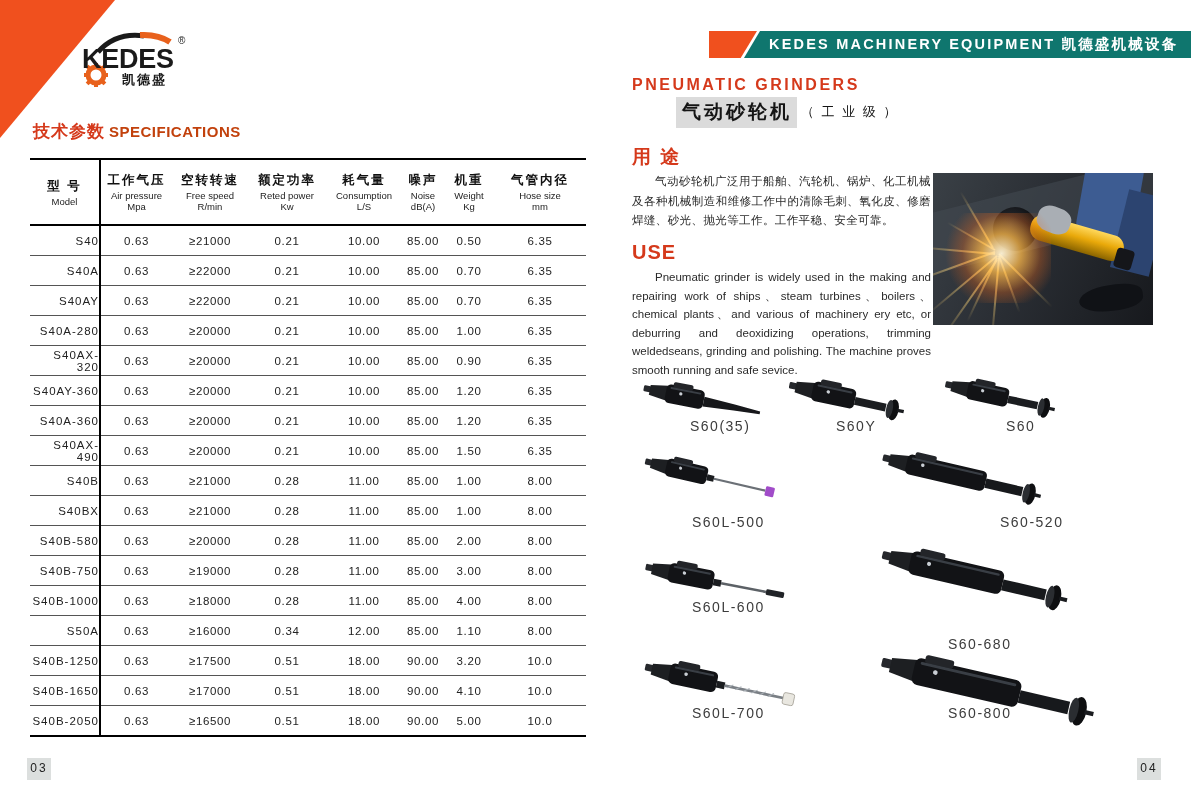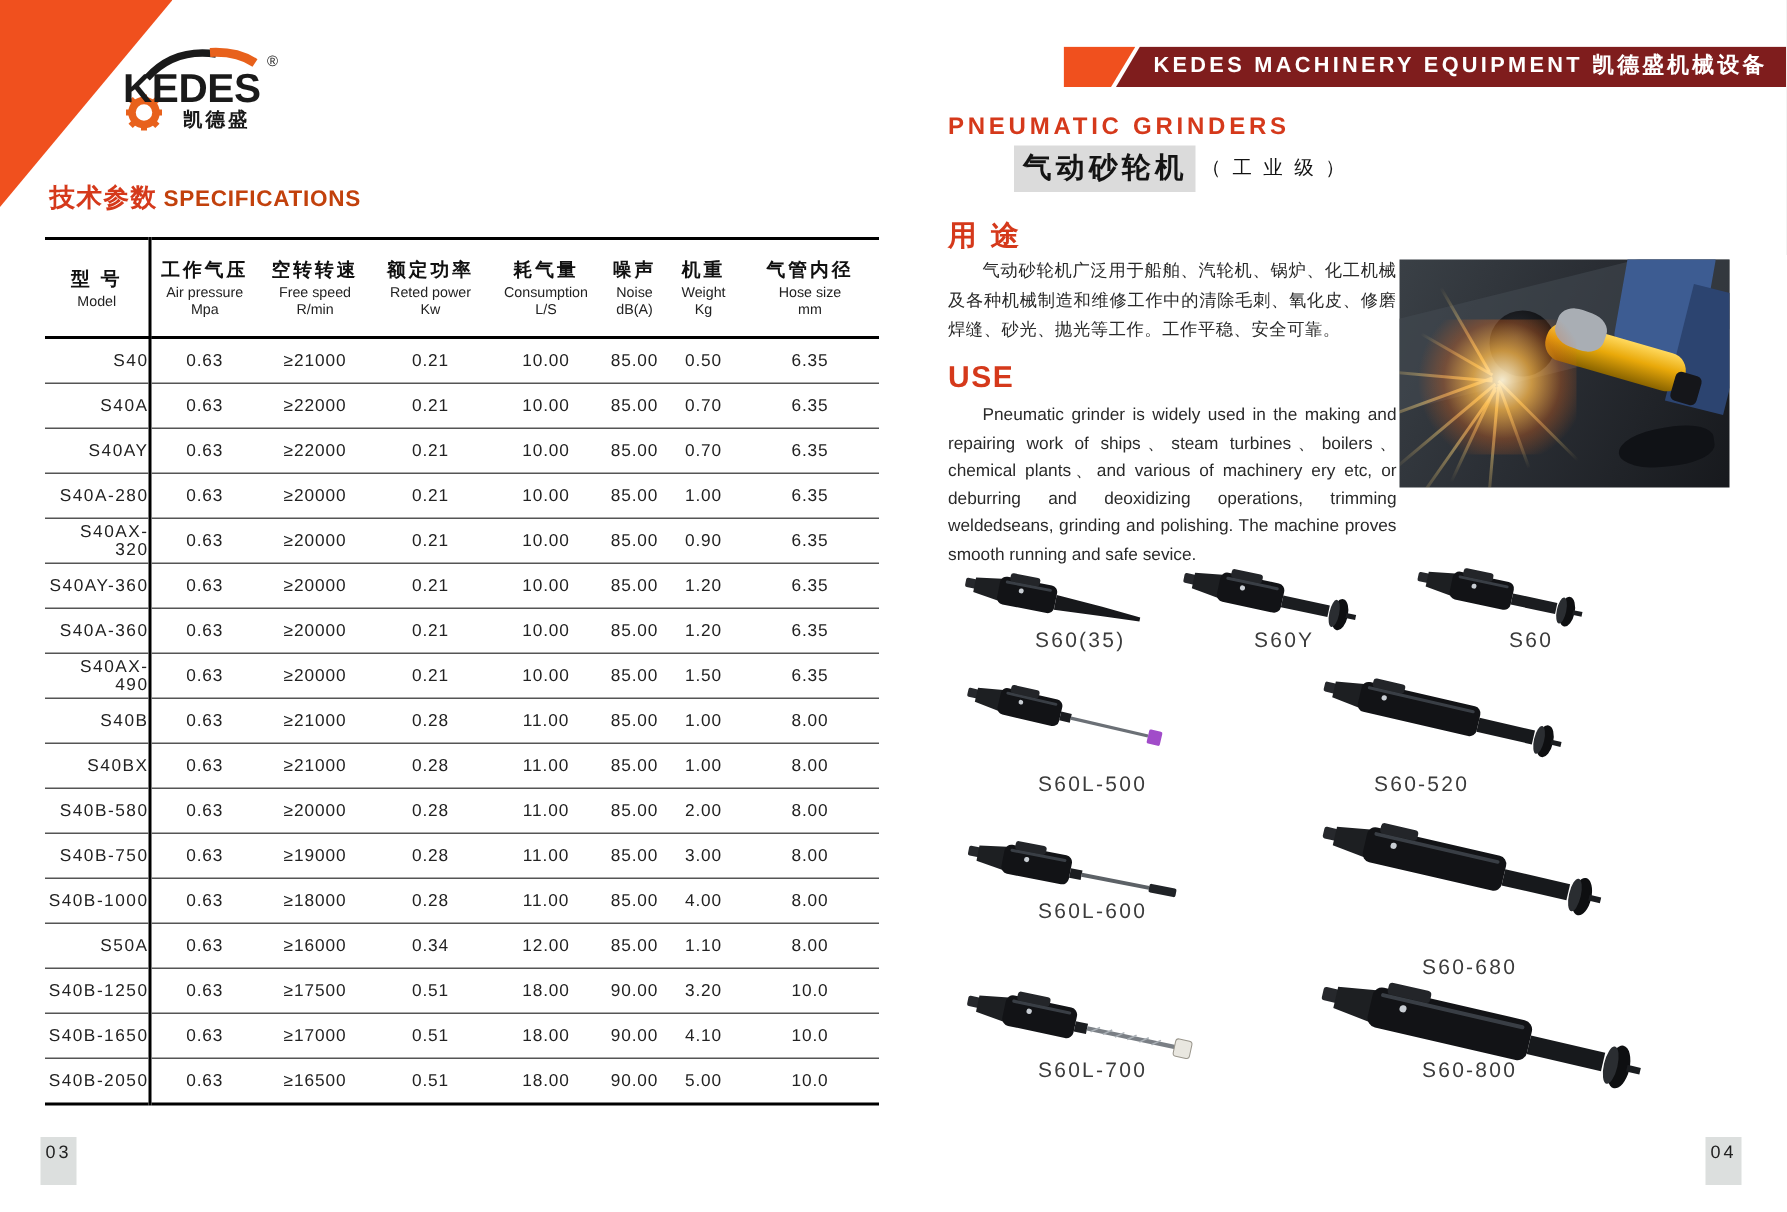--- a/index.html
+++ b/index.html
@@ -11,21 +11,21 @@
               clip-path:polygon(0 0,100% 0,0 100%);}
 
   
   .logo{position:absolute;left:78px;top:30px;width:120px;height:58px;}
   .logo svg{display:block;}
 
   
   .banner{position:absolute;left:705px;top:31px;right:0;height:27px;}
   .banner .orange{position:absolute;left:4px;top:0;width:48px;height:27px;background:#F0501E;
                   clip-path:polygon(0 0,100% 0,66% 100%,0 100%);}
-  .banner .gray{position:absolute;left:34px;top:0;right:0;height:27px;background:#7f1d1d;
+  .banner .gray{position:absolute;left:34px;top:0;right:0;height:27px;background:#0f766e;
                 clip-path:polygon(21px 0,100% 0,100% 100%,5px 100%);}
   .banner .gray span{display:block;padding-left:30px;line-height:27px;color:#fff;
                      font-weight:bold;font-size:14.5px;letter-spacing:2.2px;white-space:nowrap;}
 
   
   .spec-heading{position:absolute;left:33px;top:120px;white-space:nowrap;}
   .spec-heading .cn{color:#D5391B;font-weight:bold;font-size:17px;letter-spacing:1px;}
   .spec-heading .en{color:#c2410c;font-weight:bold;font-size:15px;letter-spacing:.5px;margin-left:4px;}
 
   table.spec{position:absolute;left:30px;top:158px;width:556px;border-collapse:collapse;
@@ -33,21 +33,21 @@
   table.spec th,table.spec td{padding:0;font-weight:normal;}
   table.spec thead th{height:64px;vertical-align:middle;text-align:center;border-bottom:2px solid #000;}
   table.spec thead th:first-child,table.spec tbody td:first-child{border-right:2px solid #000;}
   table.spec thead .cn{display:block;font-weight:bold;font-size:12.5px;letter-spacing:2px;color:#111;}
   table.spec thead .en{display:block;font-size:9.5px;color:#222;margin-top:1px;}
   table.spec thead .unit{display:block;font-size:9.5px;color:#222;}
   table.spec tbody tr{border-top:1px solid #555;}
   table.spec tbody td{height:29px;text-align:center;font-size:11.5px;letter-spacing:.6px;color:#222;}
   table.spec tbody td:first-child{text-align:right;padding-left:2px;letter-spacing:1px;margin-left:48px;}
 
-  .pagenum{position:absolute;width:24px;height:32px;background:#DCDFDE;color:#222;
+  .pagenum{position:absolute;width:24px;height:22px;background:#DCDFDE;color:#222;
            font-size:12px;letter-spacing:2px;text-align:center;line-height:20px;}
   .pagenum.left{left:27px;top:758px;}
   .pagenum.right{left:1137px;top:758px;}
 
   
   .title-en{position:absolute;left:632px;top:76px;color:#D5391B;font-weight:bold;
             font-size:16px;letter-spacing:2.5px;white-space:nowrap;}
   .title-cn-row{position:absolute;left:632px;top:97px;white-space:nowrap;padding-left:44px;}
   .title-cn-row .hl{display:inline-block;background:#DBDBDB;color:#141414;font-weight:bold;
                     font-size:19px;letter-spacing:3px;padding:2px 5px 3px 6px;}
@@ -469,21 +469,21 @@
           <rect x="38" y="15" width="120" height="30" rx="7" fill="#121316"></rect>
           <rect x="48" y="10" width="32" height="9" rx="3" fill="#232529"></rect>
           <rect x="44" y="19" width="108" height="3" rx="1.5" fill="#41464d" opacity="0.85"></rect>
           <circle cx="62" cy="27" r="2.6" fill="#c9ced4"></circle>
           <rect x="158" y="25" width="56" height="14" fill="#17191c"></rect>
           <ellipse cx="226" cy="33" rx="8" ry="16" fill="#0e0f11"></ellipse>
           <ellipse cx="220" cy="33" rx="5" ry="14" fill="#2a2d31"></ellipse>
           <rect x="232" y="30" width="10" height="5" fill="#1a1c1f"></rect>
         </svg>
       </div>
-      <div class="prod-label" style="left: 916px; top: 514px;">S60-520</div>
+      <div class="prod-label" style="left: 1000px; top: 514px;">S60-520</div>
       <div class="prod-img" style="left: 648px; top: 548px; width: 170px;">
         <svg viewBox="0 0 260 60" width="100%" xmlns="http://www.w3.org/2000/svg" style="transform: rotate(11deg);">
           <rect x="2" y="24" width="12" height="10" rx="2" fill="#26282c"></rect>
           <polygon points="12,22 40,18 40,42 12,38" fill="#1d1f22"></polygon>
           <rect x="38" y="15" width="70" height="30" rx="7" fill="#121316"></rect>
           <rect x="48" y="10" width="32" height="9" rx="3" fill="#232529"></rect>
           <rect x="44" y="19" width="58" height="3" rx="1.5" fill="#41464d" opacity="0.85"></rect>
           <circle cx="62" cy="27" r="2.6" fill="#c9ced4"></circle>
           <rect x="108" y="27" width="12" height="10" fill="#1b1d20"></rect>
           <rect x="120" y="29.5" width="70" height="4" fill="#5c6166"></rect>

